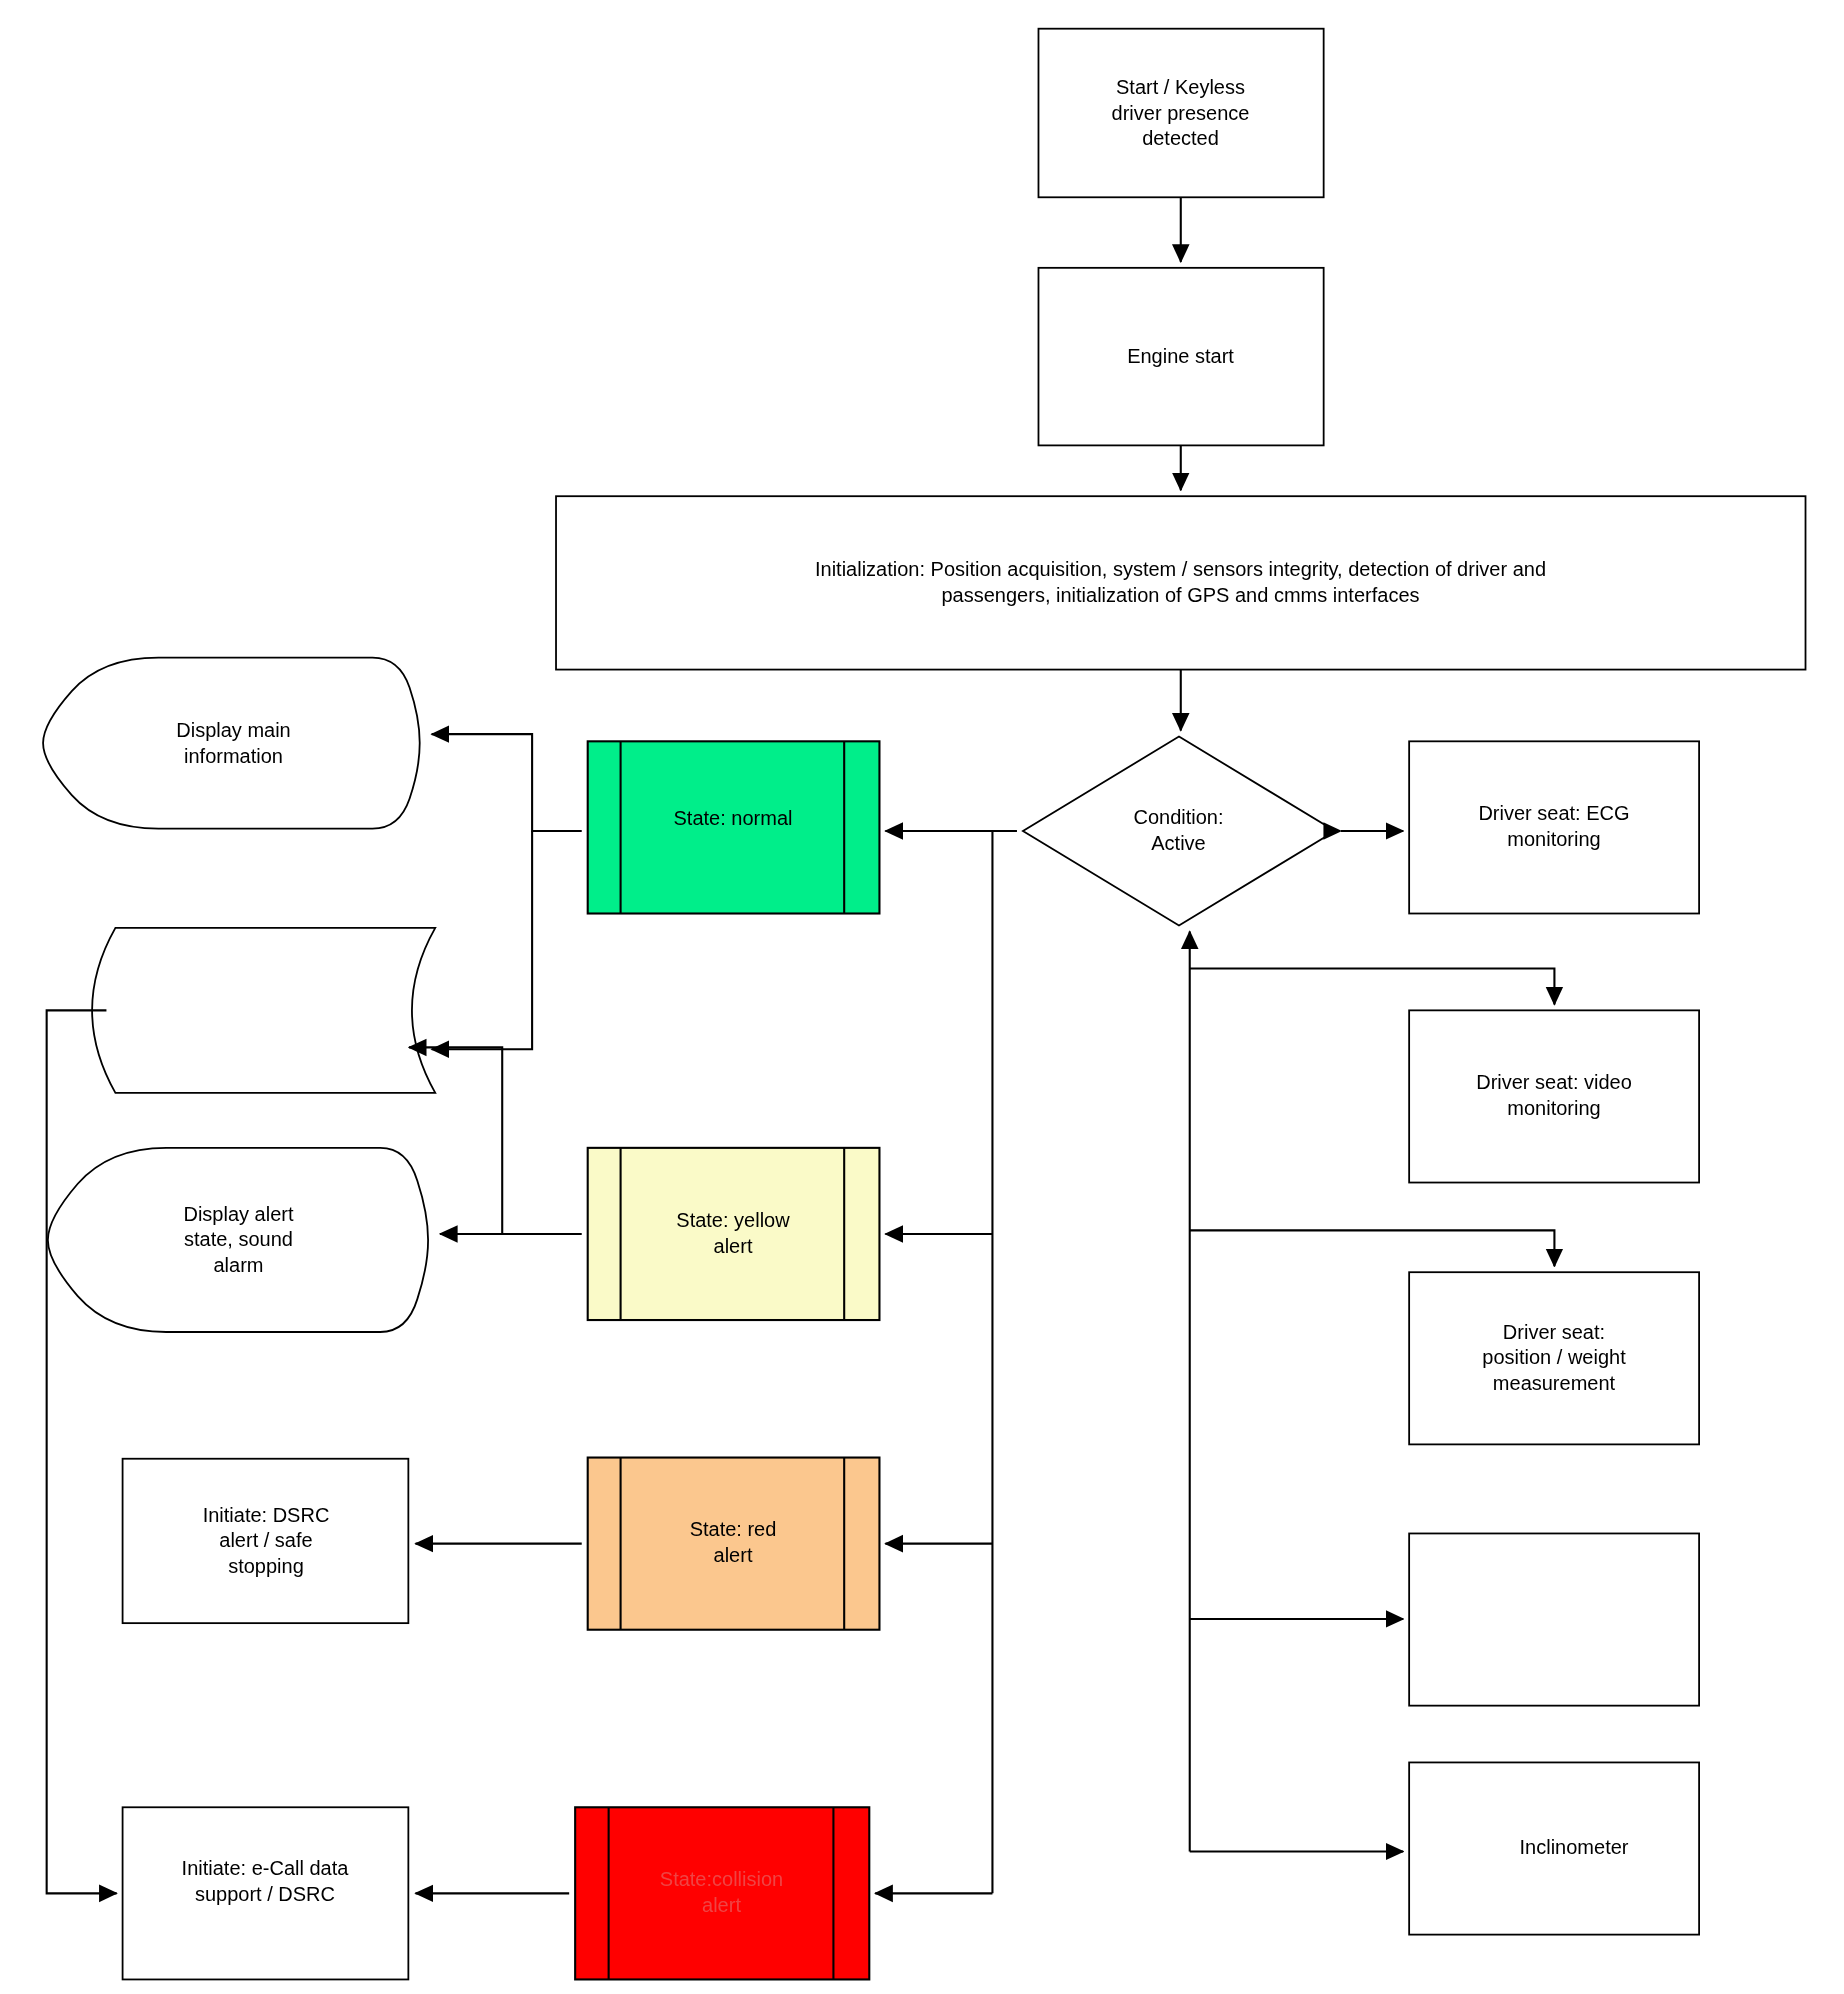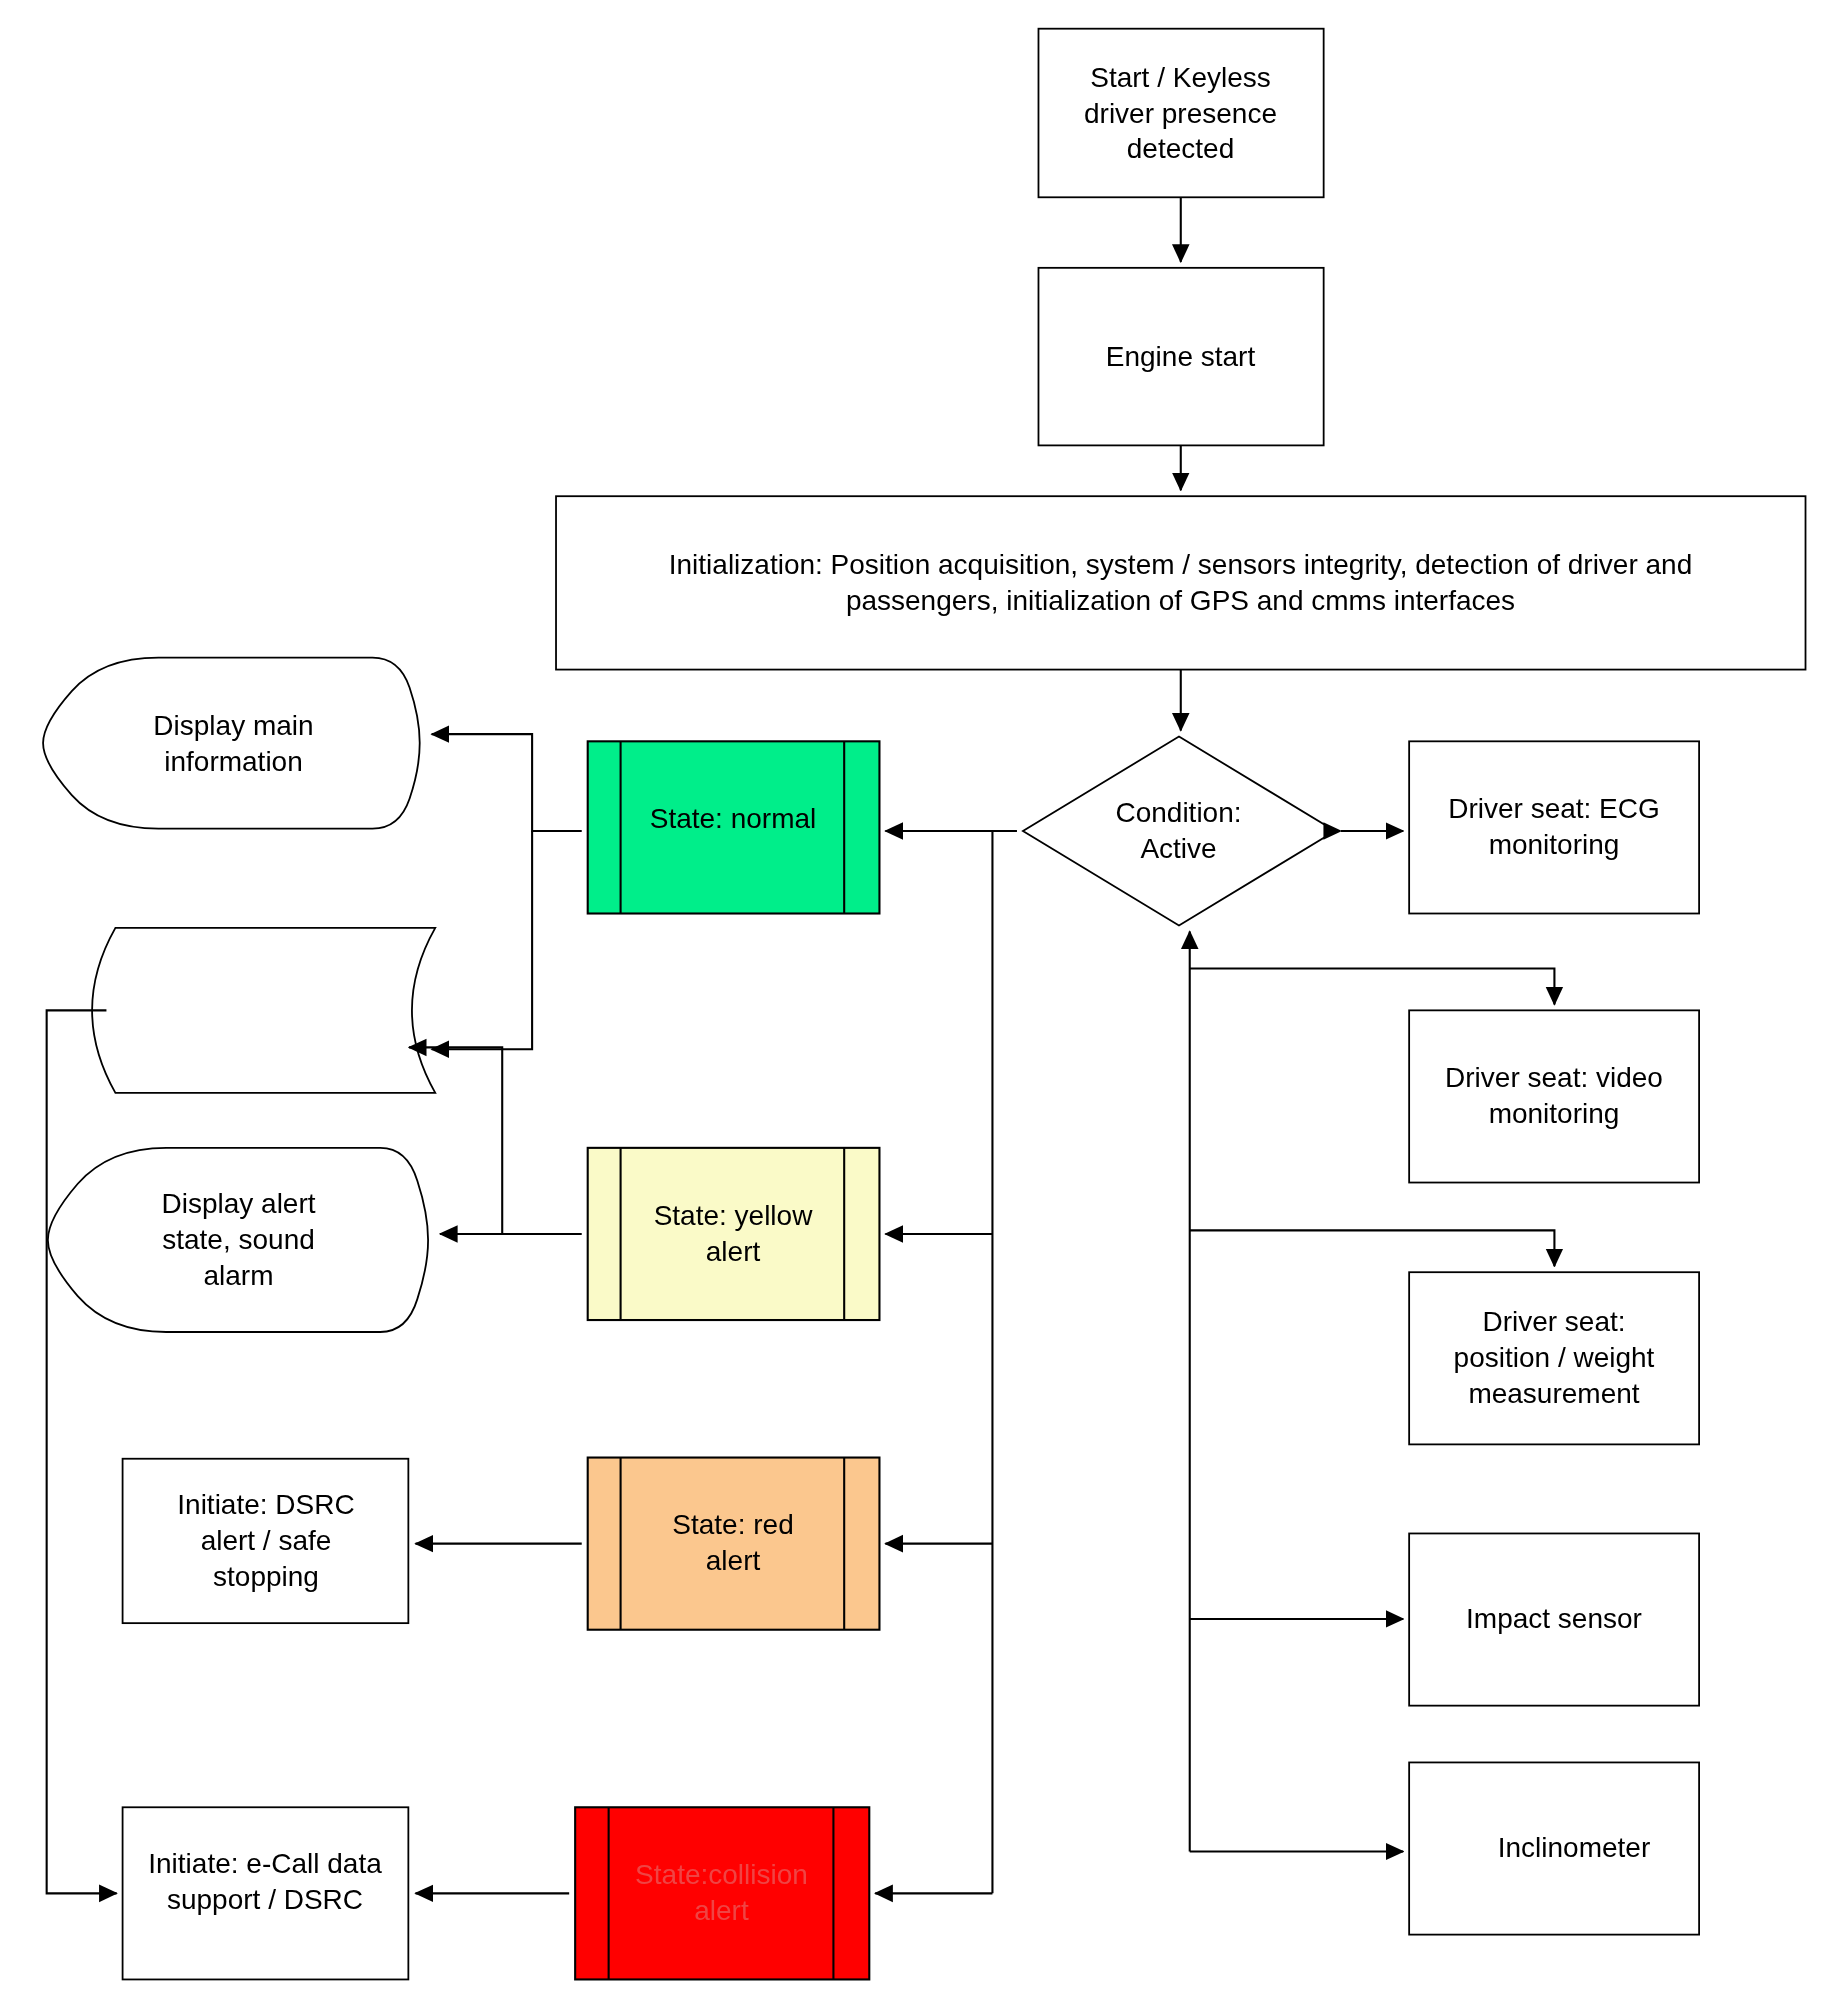--- a/index.html
+++ b/index.html
@@ -34,21 +34,21 @@
     stroke-linecap: butt;
     stroke-linejoin: miter;
   }
   .node-label {
     position: absolute;
     display: flex;
     align-items: center;
     justify-content: center;
     text-align: center;
     color: #000000;
-    font-size: 28px;
+    font-size: 20px;
     line-height: 1.28;
     font-family: "Liberation Sans", sans-serif;
     pointer-events: none;
     white-space: pre-line;
     border-radius: 18px;
   }
   .node-label.white { color: #ef4444; }
 </style>
 </head>
 <body>
@@ -212,18 +212,17 @@
   <div class="node-label" style="left:1409px; top:741px; width:290px; height:172px;">Driver seat: ECG
 monitoring</div>
 
   <div class="node-label" style="left:1409px; top:1010px; width:290px; height:172px;">Driver seat: video
 monitoring</div>
 
   <div class="node-label" style="left:1409px; top:1272px; width:290px; height:172px;">Driver seat:
 position / weight
 measurement</div>
 
-  <div class="node-label" style="left:1409px; top:1533px; width:290px; height:172px;">Impact sensor</div>
 
   <div class="node-label" style="left:1409px; top:1762px; width:290px; height:172px;padding-left:20px;">Inclinometer</div>
 
 </div>
 
 
 </body></html>

